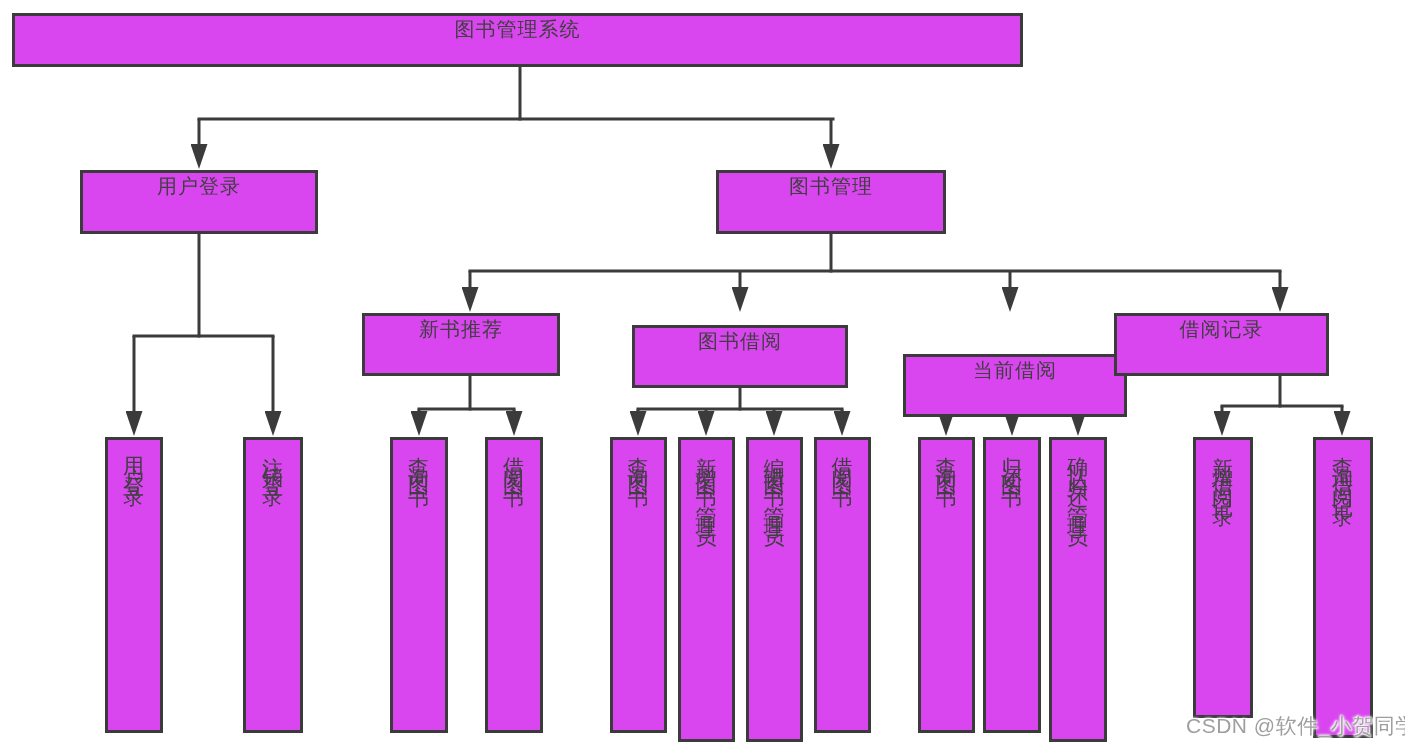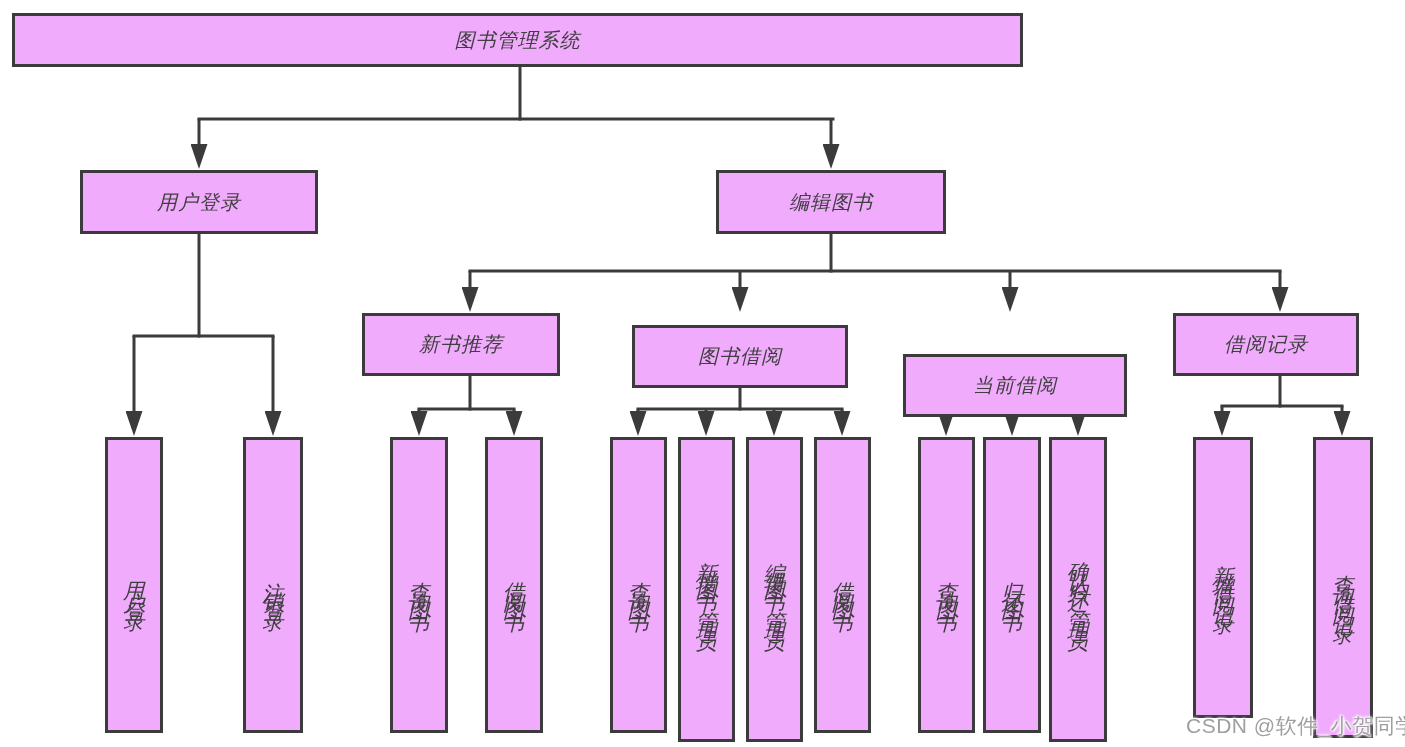--- a/index.html
+++ b/index.html
@@ -12,24 +12,23 @@
     width:1405px;height:747px;
     background:#ffffff;
     font-family:"Liberation Sans","DejaVu Sans",sans-serif;
     overflow:hidden;
   }
   #wires{position:absolute;left:0;top:0;}
   .box{
     position:absolute;
     box-sizing:border-box;
     border:3px solid var(--line);
-    background:#f0abfc;
-    display:flex;align-items:center;justify-content:center;
+    background:#d946ef;
+    display:flex;align-items:flex-start;justify-content:center;
     color:var(--text);
-    font-style:italic;
   }
   .box-h .lbl{
     font-size:20px;
     letter-spacing:1px;
     white-space:nowrap;
   }
   .box-v .lbl{
     writing-mode:vertical-rl;
     font-size:21px;
     letter-spacing:10px;
@@ -97,33 +96,33 @@
   </svg>
 
   <div class="box box-h" style="left:12px;top:13px;width:1011px;height:54px;">
     <span class="lbl">图书管理系统</span>
   </div>
 
   <div class="box box-h" style="left:80px;top:170px;width:238px;height:64px;">
     <span class="lbl">用户登录</span>
   </div>
   <div class="box box-h" style="left:716px;top:170px;width:230px;height:64px;">
-    <span class="lbl">编辑图书</span>
+    <span class="lbl">图书管理</span>
   </div>
 
   <div class="box box-h" style="left:362px;top:313px;width:198px;height:63px;">
     <span class="lbl">新书推荐</span>
   </div>
   <div class="box box-h" style="left:632px;top:325px;width:216px;height:63px;">
     <span class="lbl">图书借阅</span>
   </div>
   <div class="box box-h" style="left:903px;top:313px;width:224px;height:63px;margin-top:41px;">
     <span class="lbl">当前借阅</span>
   </div>
-  <div class="box box-h" style="left:1173px;top:313px;width:186px;height:63px;">
+  <div class="box box-h" style="left:1114px;top:313px;width:215px;height:63px;">
     <span class="lbl">借阅记录</span>
   </div>
 
   <div class="box box-v" style="left:105px;top:437px;width:58px;height:296px;">
     <span class="lbl">用户登录</span>
   </div>
   <div class="box box-v" style="left:243px;top:437px;width:60px;height:296px;">
     <span class="lbl">注销登录</span>
   </div>
 

